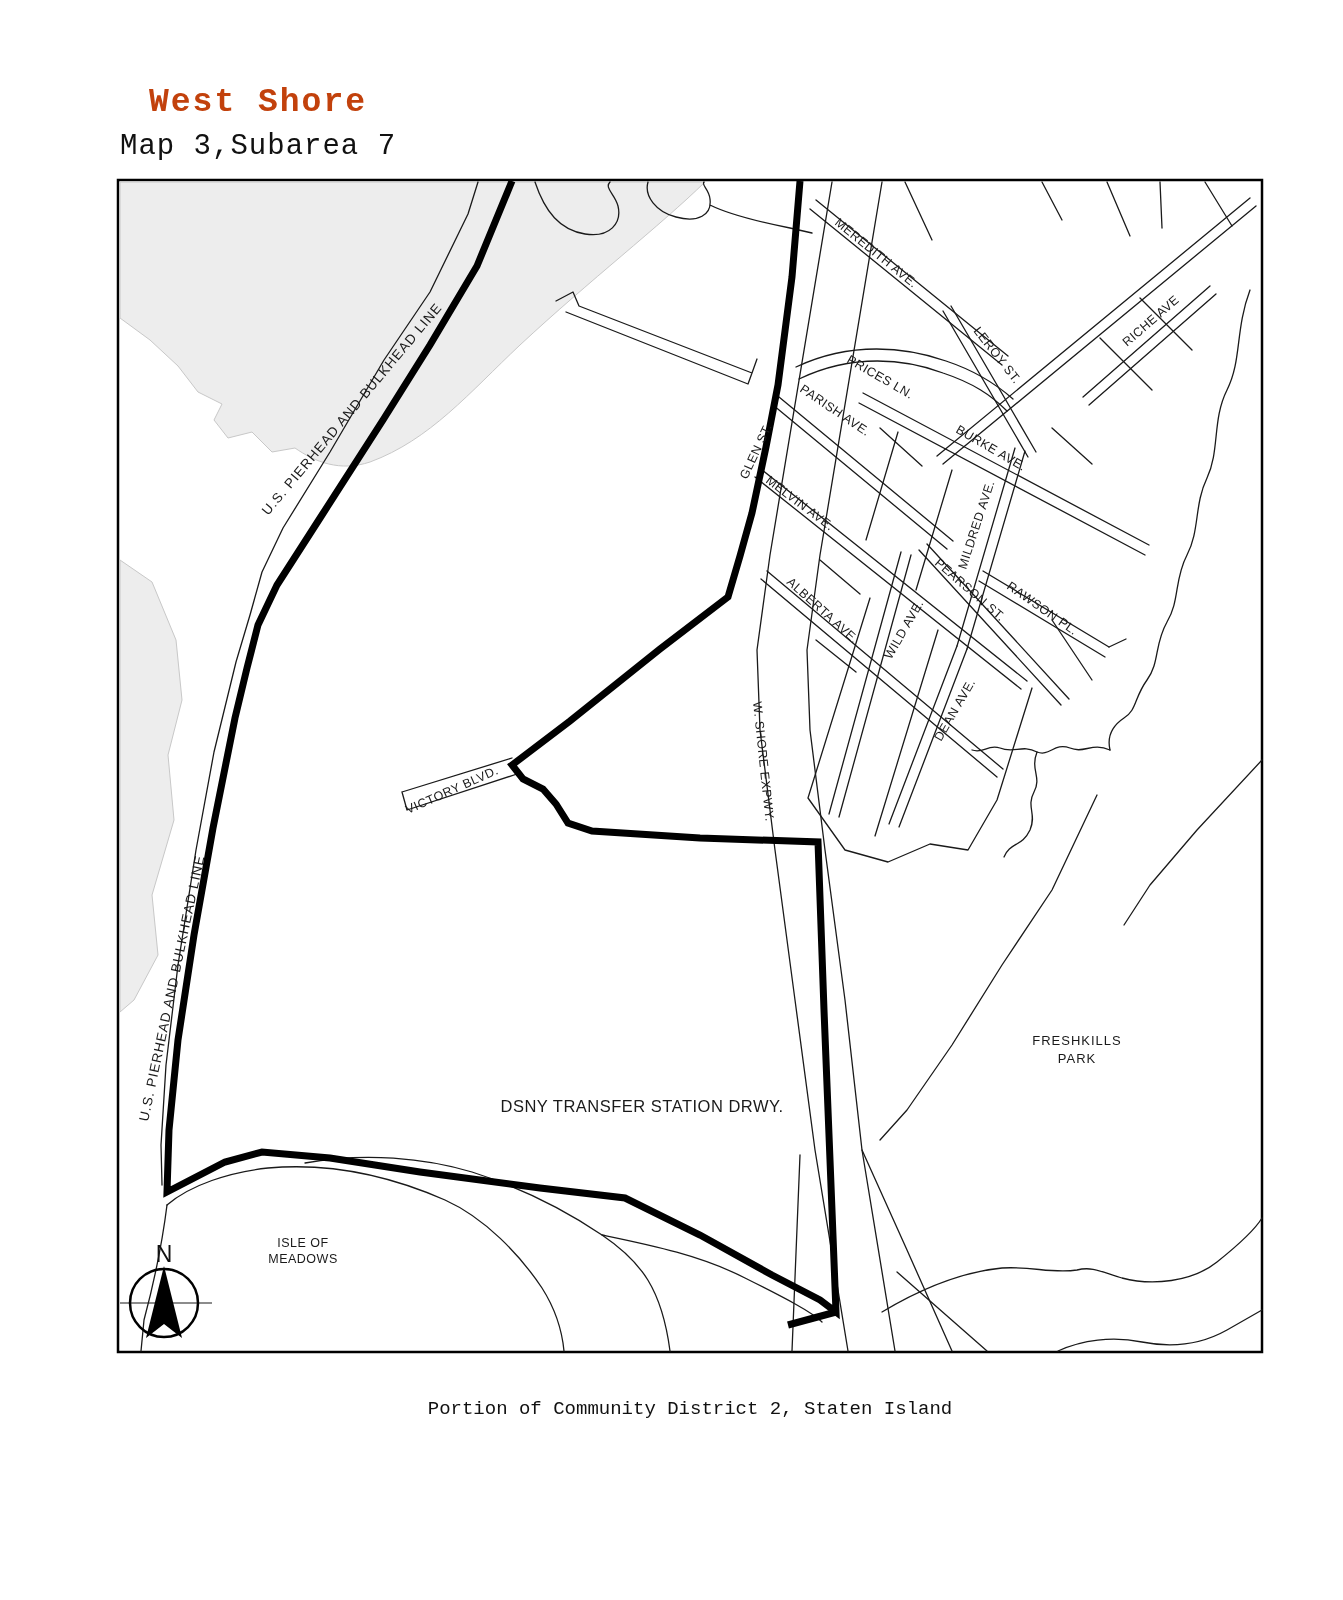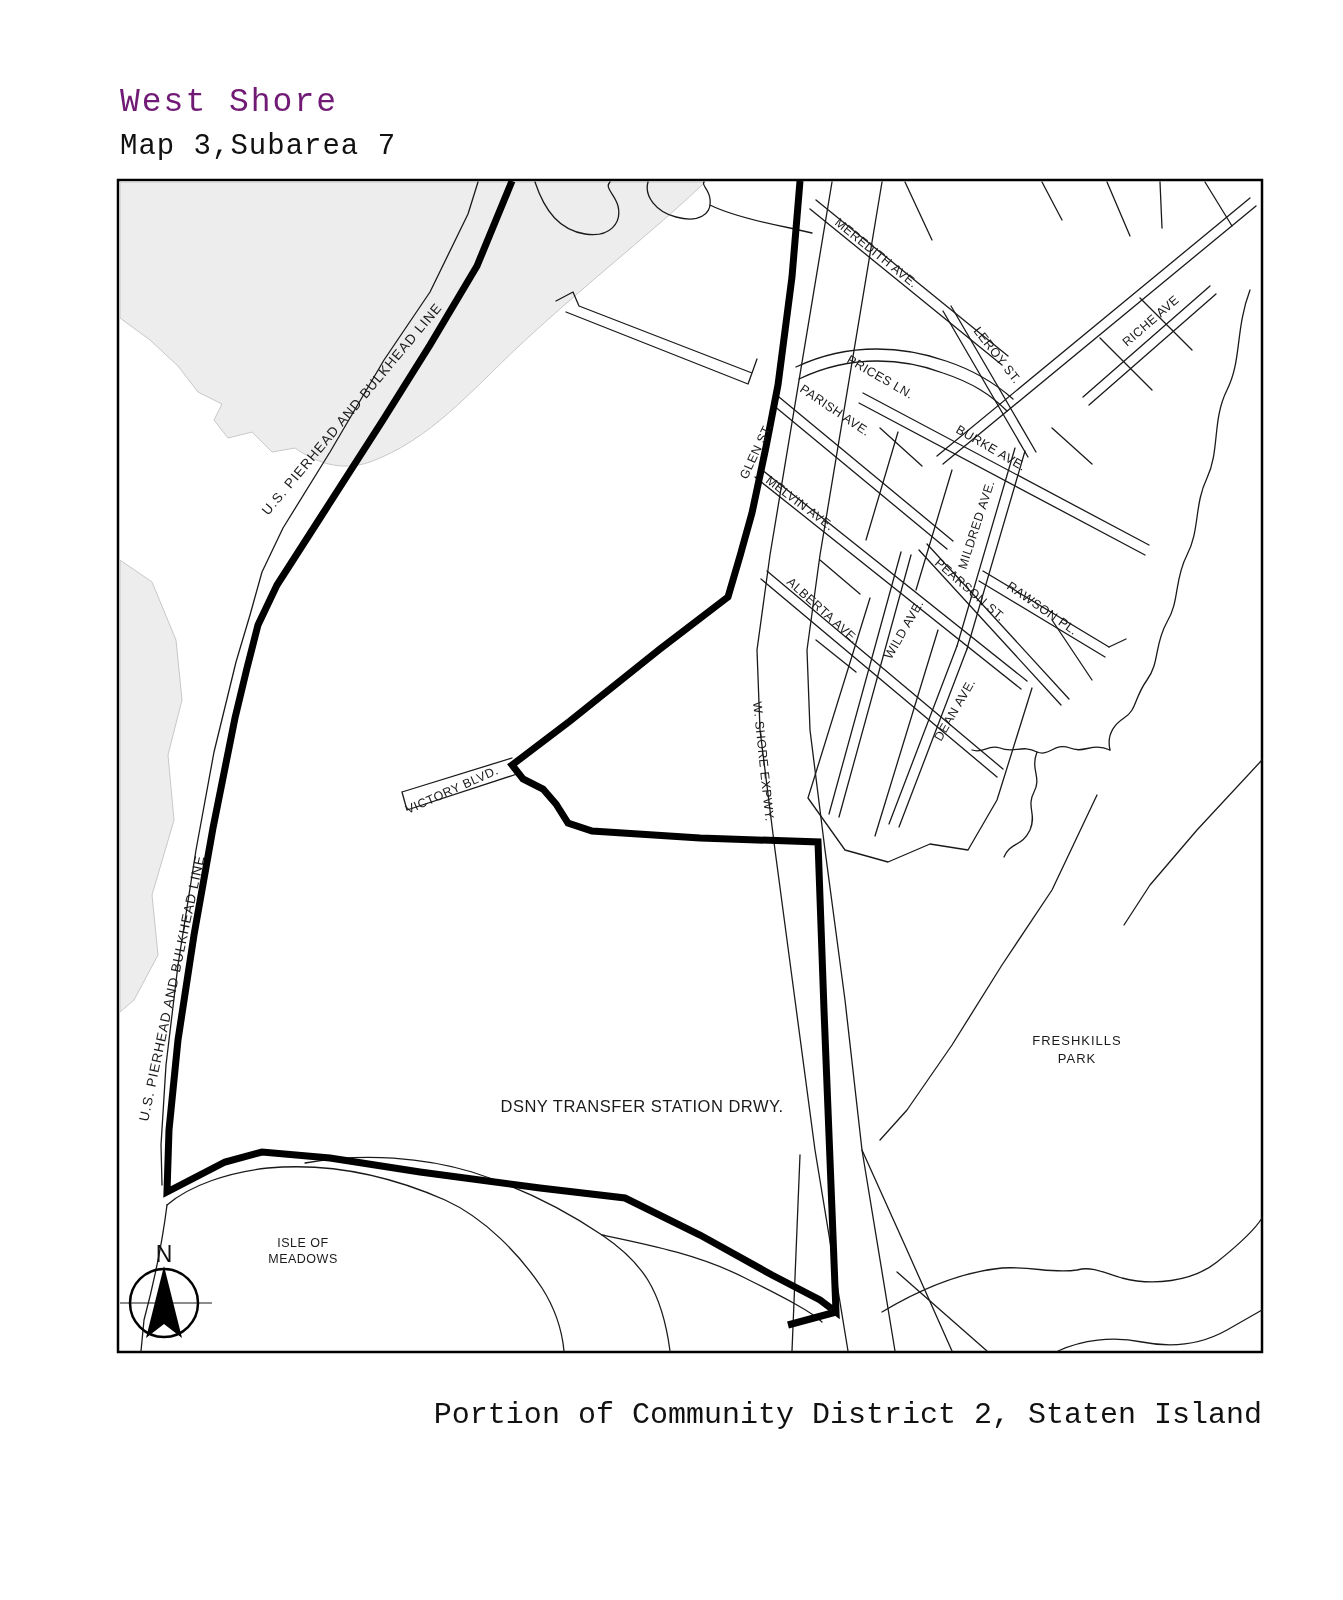--- a/index.html
+++ b/index.html
@@ -1,24 +1,24 @@
 <!DOCTYPE html>
 <html><head>
 <meta charset="utf-8">
 <style>
   html,body{margin:0;padding:0;background:#ffffff;}
   .page{position:relative;width:1343px;height:1600px;background:#ffffff;overflow:hidden;
         font-family:"Liberation Sans",sans-serif;}
   .title-block{position:absolute;left:120px;top:84px;}
-  .map-title{font-family:"Liberation Mono","DejaVu Sans Mono",monospace;font-weight:normal;
-             font-size:33px;color:#701a75;letter-spacing:2px;}
+  .map-title{font-family:"Liberation Mono","DejaVu Sans Mono",monospace;font-weight:bold;
+             font-size:33px;color:#c2410c;letter-spacing:2px;text-align:center;}
   .map-subtitle{font-family:"Liberation Mono","DejaVu Sans Mono",monospace;font-weight:normal;
              font-size:29px;color:#111;margin-top:9px;letter-spacing:1px;}
-  .map-caption{position:absolute;left:118px;top:1398px;width:1144px;text-align:right;
-             font-family:"Liberation Mono","DejaVu Sans Mono",monospace;font-size:30px;color:#111;}
+  .map-caption{position:absolute;left:118px;top:1398px;width:1144px;text-align:center;
+             font-family:"Liberation Mono","DejaVu Sans Mono",monospace;font-size:19px;color:#111;}
   svg{position:absolute;left:0;top:0;}
   .tl{fill:none;stroke:#1a1a1a;stroke-width:1.3px;stroke-linejoin:round;stroke-linecap:round;}
   .gray{fill:#ededed;stroke:#c8c8c8;stroke-width:1px;}
   .bd{fill:none;stroke:#000000;stroke-width:7px;stroke-linejoin:miter;stroke-linecap:butt;}
   .frame{fill:#ffffff;stroke:#000000;stroke-width:2.5px;}
   .lbl{font-family:"Liberation Sans",sans-serif;font-size:12.5px;fill:#1a1a1a;letter-spacing:.5px;}
   .lbl-lg{font-family:"Liberation Sans",sans-serif;font-size:13.5px;fill:#1a1a1a;letter-spacing:1px;}
   .lbl-dsny{font-family:"Liberation Sans",sans-serif;font-size:16.5px;fill:#1a1a1a;letter-spacing:.5px;}
   .lbl-area{font-family:"Liberation Sans",sans-serif;font-size:13px;fill:#1a1a1a;letter-spacing:1px;}
   .lbl-n{font-family:"Liberation Sans",sans-serif;font-size:23px;fill:#111;}

